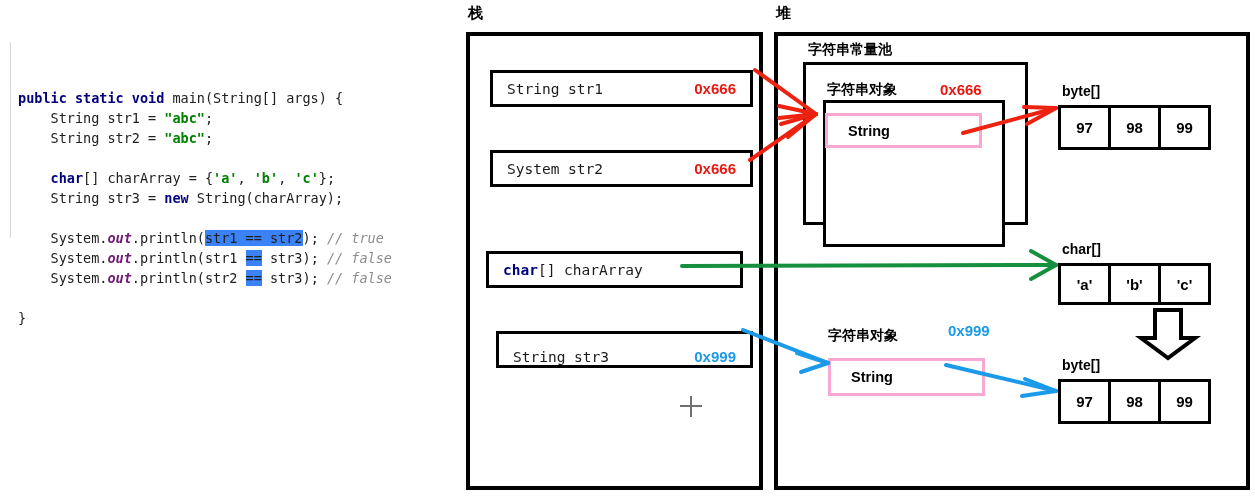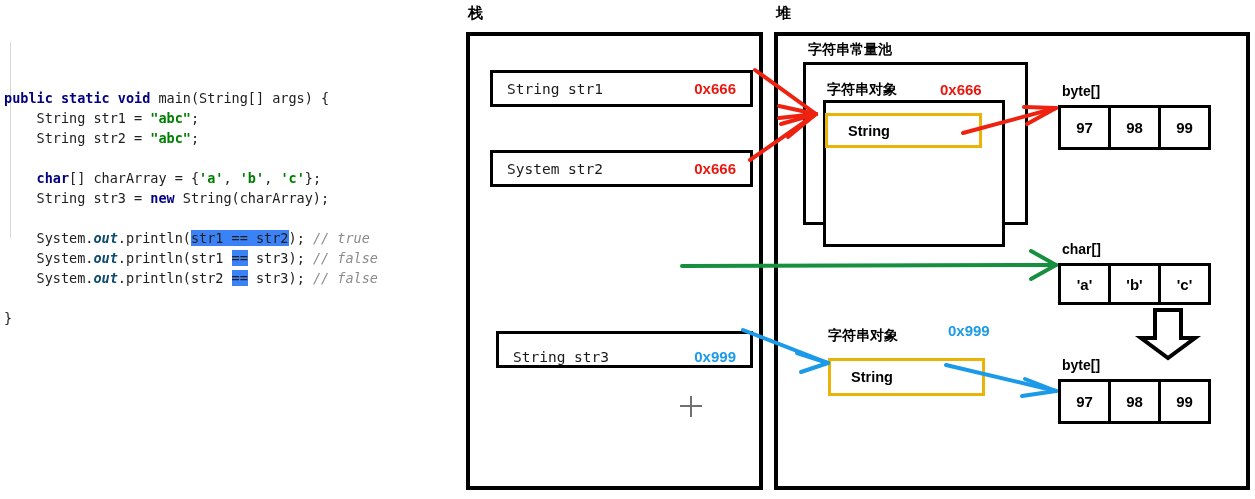--- a/index.html
+++ b/index.html
@@ -9,29 +9,29 @@
     position:relative;overflow:hidden;
   }
   .stage{position:absolute;left:0;top:0;width:1255px;height:499px;}
 
   
   #code-panel{
     position:absolute;left:0;top:28px;width:450px;height:220px;
     font-family:"DejaVu Sans Mono","Liberation Mono",monospace;
     font-size:13.5px;line-height:20px;color:#202020;white-space:pre;
   }
-  #code-panel .ln{position:relative;height:20px;padding-left:4px;}
+  #code-panel .ln{position:relative;height:20px;padding-left:18px;}
   .indent-guide{
     position:absolute;left:10px;top:14px;width:1px;height:196px;
     background:#d8d8d8;
   }
   .kw{color:#000080;font-weight:bold;}
   .str{color:#008000;font-weight:bold;}
   .chr{color:#008000;font-weight:bold;}
-  .fld{color:#0c4a6e;font-weight:bold;font-style:italic;}
+  .fld{color:#701a75;font-weight:bold;font-style:italic;}
   .cmt{color:#8c8c8c;font-style:italic;}
   .hl{background:#3b82f6;}
   .plain{color:#202020;}
 
   
   .box{position:absolute;box-sizing:border-box;background:#fff;border:3px solid #000;}
   .bigbox{border-width:4px;}
   .label{position:absolute;font-weight:bold;color:#000;white-space:nowrap;}
   .cjk{font-family:"DejaVu Sans","Liberation Sans",sans-serif;}
 
@@ -40,21 +40,21 @@
     display:flex;align-items:center;justify-content:space-between;
     padding:0 14px 0 14px;
     font-family:"DejaVu Sans Mono","Liberation Mono",monospace;
     font-size:14.5px;color:#1a1a1a;
   }
   .slot .addr{font-weight:bold;font-family:"Liberation Sans","DejaVu Sans",sans-serif;font-size:15px;}
   .addr-red{color:#e8170f;}
   .addr-blue{color:#1a9ae8;}
 
   .objbox{
-    position:absolute;box-sizing:border-box;background:#fff;border:3px solid #eab308;
+    position:absolute;box-sizing:border-box;background:#fff;border:3px solid #f9a8d4;
     display:flex;align-items:center;padding-left:20px;
     font-weight:bold;font-size:14.5px;color:#000;
   }
 
   
   .arr{position:absolute;display:flex;}
   .arr .cell{
     box-sizing:border-box;border:3px solid #000;margin-left:-3px;
     display:flex;align-items:center;justify-content:center;
     font-weight:bold;font-size:15px;color:#000;background:#fff;
@@ -81,20 +81,24 @@
   <div class="slot" style="left:490px;top:70px;width:263px;height:37px;">
     <span>String str1</span>
     <span class="addr addr-red" style="color: rgb(232, 23, 15);">0x666</span>
   </div>
 
   <div class="slot" style="left:490px;top:150px;width:263px;height:37px;">
     <span>System str2</span>
     <span class="addr addr-red" style="color: rgb(232, 23, 15);">0x666</span>
   </div>
 
+  <div class="slot" style="left:486px;top:251px;width:257px;height:37px;">
+    <span><span class="kw">char</span><span>[] charArray</span></span>
+    <span></span>
+  </div>
 
   <div class="slot" style="left:496px;top:331px;width:257px;height:37px;align-items:flex-end;">
     <span>String str3</span>
     <span class="addr addr-blue" style="color: rgb(26, 154, 232);">0x999</span>
   </div>
 
   <div class="label cjk" style="left:776px;top:4px;font-size:15px;">堆</div>
   <div class="box bigbox" style="left:774px;top:32px;width:476px;height:458px;"></div>
 
   <div class="label cjk" style="left:808px;top:41px;font-size:14px;font-family:Liberation Serif, serif;">字符串常量池</div>

